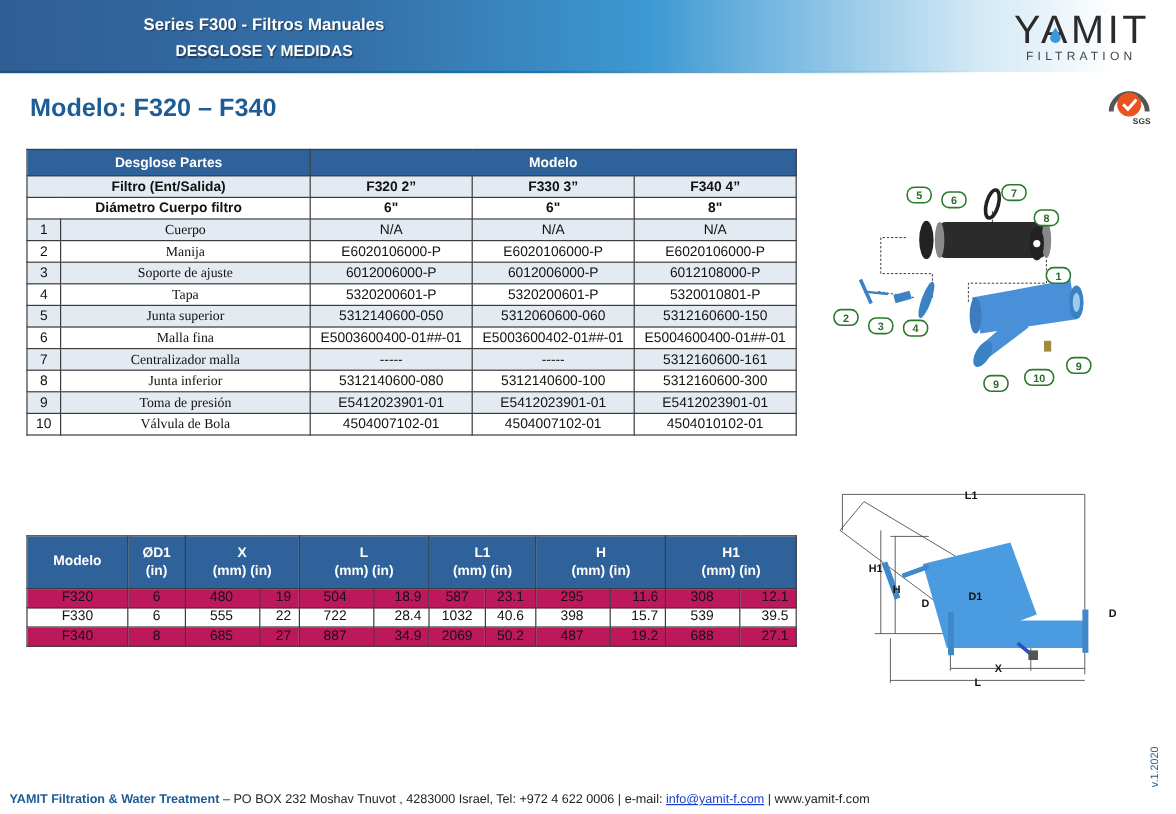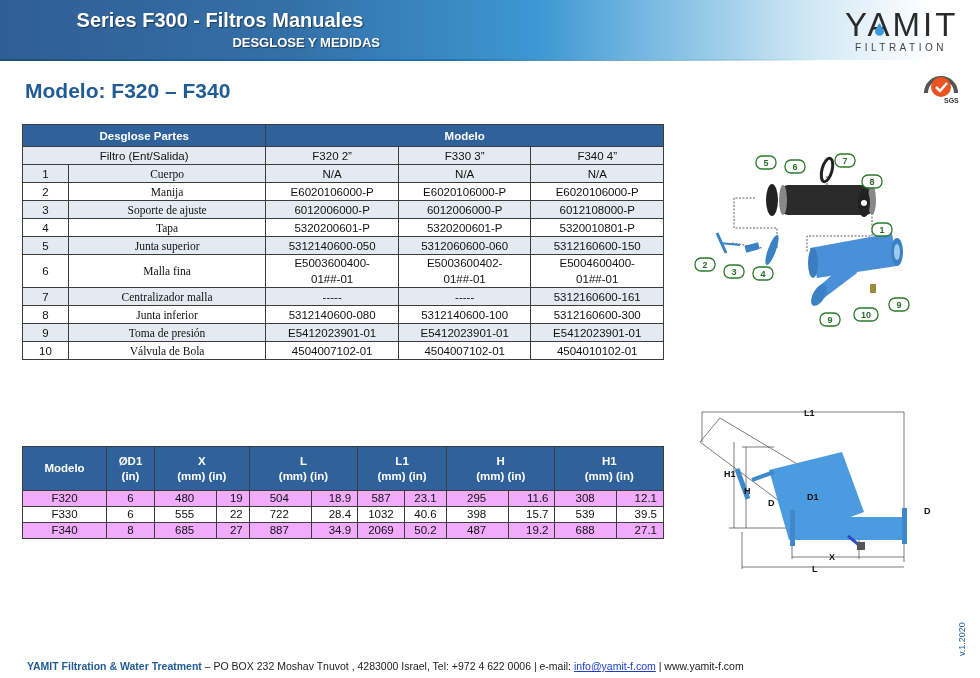--- a/index.html
+++ b/index.html
@@ -10,65 +10,65 @@
   .banner {
     position: absolute; left: 0; top: 0; width: 980px; height: 60px;
     background: linear-gradient(90deg, #2f5e94 0%, #3470a8 30%, #3d98d3 55%, #8cc4e6 70%, #cde6f4 82%, #ffffff 95%);
   }
   .banner-line {
     position: absolute; left: 0; top: 59px; width: 820px; height: 2px;
     background: linear-gradient(90deg, #1f4f80 0%, #1f74b0 55%, #7fb9de 80%, rgba(255,255,255,0) 100%);
   }
   .banner-title {
     position: absolute; left: 60px; top: 11px; width: 320px; text-align: center;
-    color: #ffffff; font-weight: bold; font-size: 20px; line-height: 18px;
+    color: #ffffff; font-weight: bold; font-size: 14px; line-height: 18px;
     text-shadow: 1px 1px 1px rgba(0,0,0,0.45);
   }
   .banner-subtitle {
-    position: absolute; left: 60px; top: 35px; width: 320px; text-align: right;
+    position: absolute; left: 60px; top: 35px; width: 320px; text-align: center;
     color: #ffffff; font-weight: bold; font-size: 13px; line-height: 16px;
     text-shadow: 1px 1px 1px rgba(0,0,0,0.45);
   }
 
   
   .logo { position: absolute; left: 845px; top: 8px; width: 112px; height: 48px; }
   .logo-word { position: absolute; left: 0; top: 0; width: 112px; font-size: 33px; letter-spacing: 3px; color: #2b2b2b; font-weight: normal; line-height: 34px; text-align: center; }
   .logo-sub { position: absolute; left: 0; top: 34px; width: 112px; text-align: center; font-size: 10px; letter-spacing: 3.5px; color: #444; }
   .logo-drop { position: absolute; left: 30px; top: 15px; width: 9px; height: 13px; }
 
   .sgs { position: absolute; left: 920px; top: 65px; width: 42px; height: 40px; }
 
   .model-title {
     position: absolute; left: 25px; top: 79px; font-size: 21px; font-weight: bold; color: #1f5c96;
   }
 
   
   table { border-collapse: collapse; position: absolute; font-size: 11.5px; }
   .parts { left: 22px; top: 124px; width: 642px; }
-  .parts td, .parts th { border: 1px solid #3c3c3c; height: 18px; padding: 0 16px; line-height: 16px; }
+  .parts td, .parts th { border: 1px solid #3c3c3c; height: 18px; padding: 0 3px; line-height: 16px; }
   .parts th { background: #2f629a; color: #fff; font-weight: bold; text-align: center; height: 22px; }
-  .parts .sub td { font-weight: normal; text-align: center; }
+  .parts .sub td { font-weight: bold; text-align: center; }
   .parts tr.shade td { background: #e4eaf2; }
   .parts td.num { text-align: center; width: 28px; }
   .parts td.name { text-align: center; width: 208px; font-family: Liberation Serif, serif; }
   .parts td.val { text-align: center; width: 135px; }
 
   
   .dims { left: 22px; top: 446px; width: 642px; }
   .dims th { background: #2f629a; color: #fff; font-weight: bold; text-align: center; border: 1px solid #3c3c3c; height: 44px; font-size: 11.5px; line-height: 15px; }
   .dims td { border: 1px solid #3c3c3c; height: 16px; text-align: center; line-height: 15px; padding: 0 3px; }
-  .dims tr.shade td { background: #f0abfc; }
+  .dims tr.shade td { background: #be185d; }
   .dims td.l { text-align: left; padding-left: 20px; }
   .dims td.r { text-align: right; padding-right: 6px; }
 
   .diagram-exploded { position: absolute; left: 692px; top: 148px; width: 230px; height: 186px; }
   .diagram-dims { position: absolute; left: 684px; top: 402px; width: 256px; height: 172px; }
 
   .footer { position: absolute; left: 8px; top: 660px; font-size: 10.5px; color: #222; white-space: nowrap; }
-  .footer .company { color: #1f5c96; font-weight: bold; margin-left: 19px; }
+  .footer .company { color: #1f5c96; font-weight: bold; }
   .footer a { color: #1a3fcf; text-decoration: underline; }
   .version { position: absolute; left: 957px; top: 656px; font-size: 9px; color: #1f5c96; transform: rotate(-90deg); transform-origin: left top; white-space: nowrap; }
 </style>
 </head>
 <body>
 
 <div class="banner"></div>
 <div class="banner-line"></div>
 <div class="banner-title">Series F300  - Filtros Manuales</div>
 <div class="banner-subtitle">DESGLOSE Y MEDIDAS</div>
@@ -94,20 +94,26 @@
   <tbody>
       <tr>
     <th colspan="2">Desglose Partes</th>
     <th colspan="3">Modelo</th>
   </tr>
   <tr class="sub shade">
     <td colspan="2">Filtro (Ent/Salida)</td>
     <td class="val">F320 2”</td>
     <td class="val">F330 3”</td>
     <td class="val">F340 4”</td>
+  </tr>
+  <tr class="sub">
+    <td colspan="2">Diámetro Cuerpo filtro</td>
+    <td class="val">6"</td>
+    <td class="val">6"</td>
+    <td class="val">8"</td>
   </tr>
   <tr class="shade">
         <td class="num">1</td>
         <td class="name">Cuerpo</td>
         <td class="val">N/A</td>
         <td class="val">N/A</td>
         <td class="val">N/A</td>
       </tr>
   <tr>
         <td class="num">2</td>

